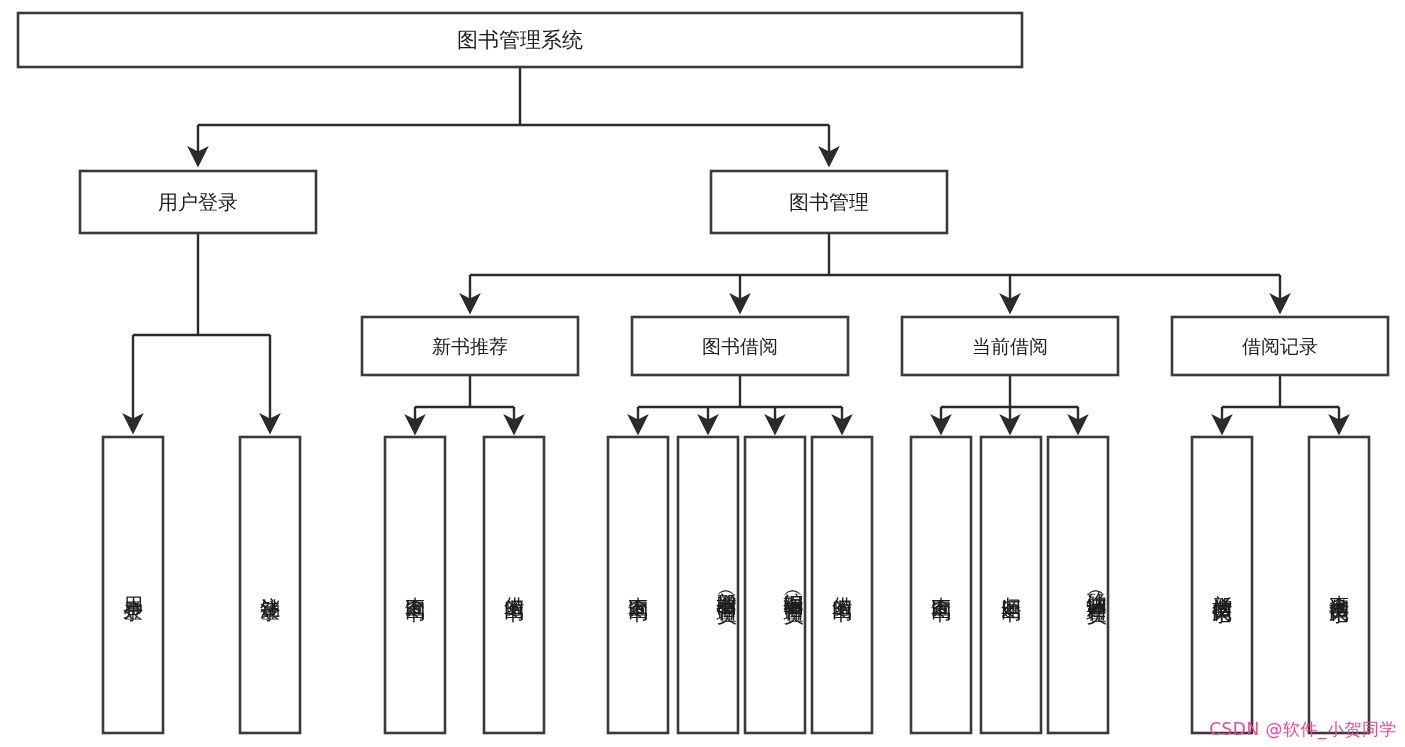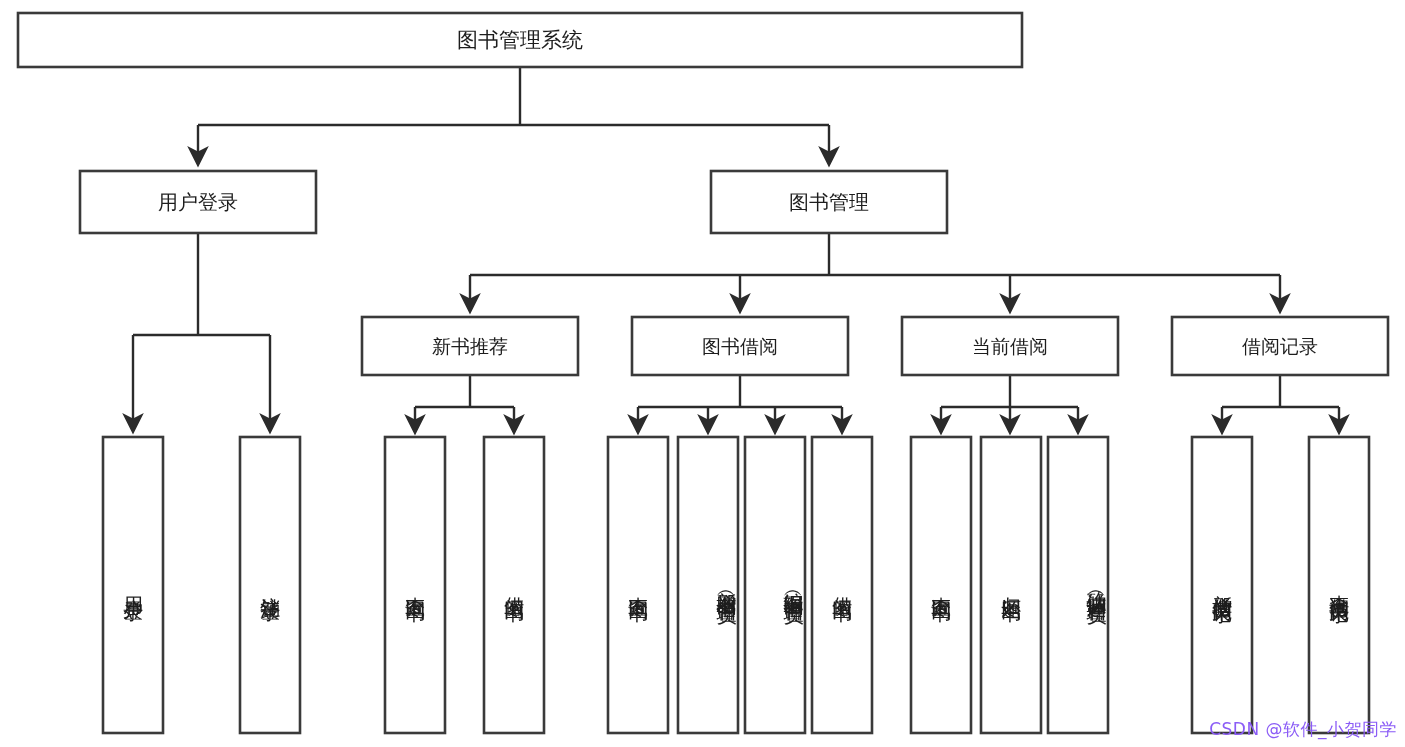--- a/index.html
+++ b/index.html
@@ -35,21 +35,21 @@
     letter-spacing:2px;
     color:#1d1d1d;
     white-space:nowrap;
     pointer-events:none;
   }
   #watermark{
     position:absolute;
     right:8px;bottom:6px;
     font-family:"DejaVu Sans","Liberation Sans",sans-serif;
     font-size:17px;
-    color:#8b5cf6;
+    color:#ec4899;
     letter-spacing:0.5px;
     white-space:nowrap;
     margin-top:23px;
   }
 </style>
 </head>
 <body>
 
 <div id="diagram-root">
 

